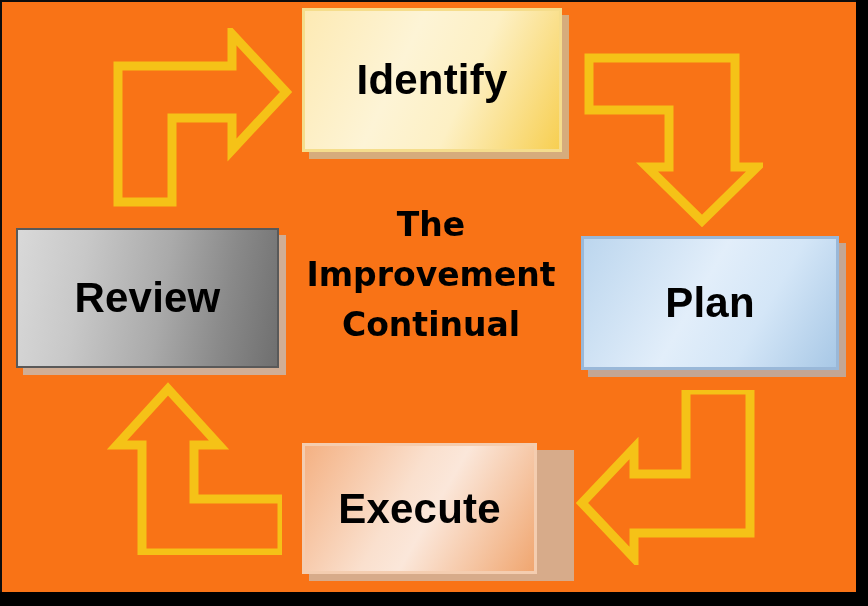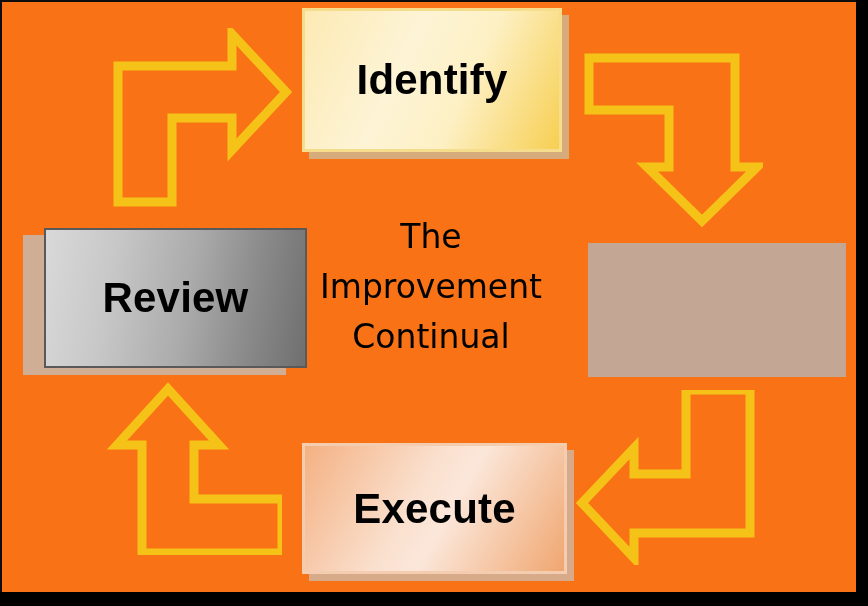--- a/index.html
+++ b/index.html
@@ -96,21 +96,21 @@
     left: 588px;
     top: 243px;
     width: 258px;
     height: 134px;
     background: #b0b7bf;
   }
 
   #box-execute {
     left: 302px;
     top: 443px;
-    width: 265px;
+    width: 235px;
     height: 131px;
     border: 3px solid #f4cdb0;
     background: linear-gradient(120deg, #f4b183 0%, #fae0ce 42%, #fbe7da 55%, #f0a670 100%);
     font-size: 42px;
   }
   #shadow-execute {
     left: 309px;
     top: 450px;
     width: 265px;
     height: 131px;
@@ -118,39 +118,38 @@
   }
 
   #box-review {
     left: 16px;
     top: 228px;
     width: 263px;
     height: 140px;
     border: 2px solid #595959;
     background: linear-gradient(100deg, #d9d9d9 0%, #c8c8c8 25%, #aaaaaa 55%, #8a8a8a 78%, #6f6f6f 100%);
     font-size: 42px;
-    margin-left: 28px;
   }
   #shadow-review {
     left: 23px;
     top: 235px;
     width: 263px;
     height: 140px;
     background: #c2c2c2;
   }
 
   
   #center-text {
     position: absolute;
     left: 300px;
-    top: 212px;
+    top: 200px;
     width: 262px;
     text-align: center;
     font-size: 33px;
-    font-weight: normal;
+    font-weight: bold;
     line-height: 1.52;
     color: #000000;
     font-family: "DejaVu Sans", sans-serif;
   }
   #center-text div {
     white-space: nowrap;
   }
 
   
   .arrow-svg {
@@ -180,20 +179,23 @@
   </svg>
 
   <svg class="arrow-svg" id="arrow-execute-review" style="left:97px; top:375px;" width="185" height="180" viewBox="0 0 185 180">
     <path d="M 185 178 L 45 178 L 45 70 L 20 70 L 71 14 L 122 70 L 97 70 L 97 124 L 185 124 Z" fill="none" stroke="#F5C217" stroke-width="9" stroke-linejoin="miter"></path>
   </svg>
 
   <div class="box" id="box-identify">
     <span>Identify</span>
   </div>
 
+  <div class="box" id="box-plan">
+    <span>Plan</span>
+  </div>
 
   <div class="box" id="box-execute">
     <span>Execute</span>
   </div>
 
   <div class="box" id="box-review">
     <span>Review</span>
   </div>
 
   <div id="center-text">

